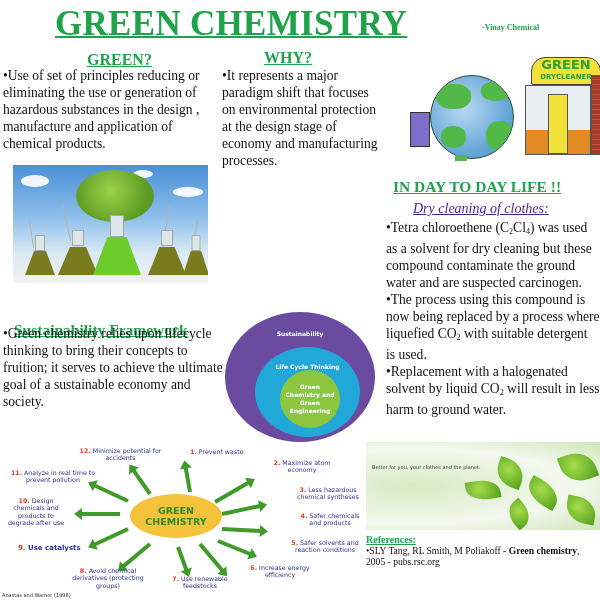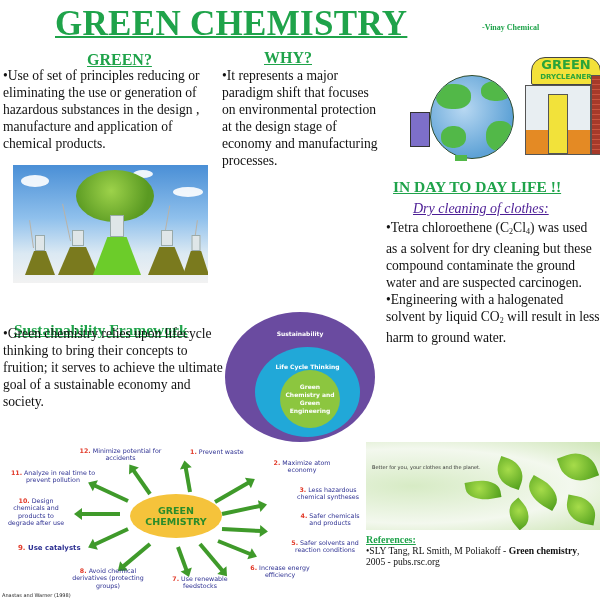--- a/index.html
+++ b/index.html
@@ -122,21 +122,22 @@
       <div class="orange" style="right:0;width:22px;"></div>
     </div>
     <div class="shop-side"></div>
   </div>
 </div>
 
 <div class="abs h2 dtd-h">IN DAY TO DAY LIFE !!</div>
 <div class="abs dry-h">Dry cleaning of clothes:</div>
 <div class="abs body-text dtd-body">
   <div><span>•Tetra chloroethene (C</span><sub>2</sub><span>Cl</span><sub>4</sub><span>) was used as a solvent for dry cleaning but these compound contaminate the ground water and are suspected carcinogen.</span></div>
-  <div><span>•Engineering with a halogenated solvent by liquid CO</span><sub>2</sub><span> will result in less harm to ground water.</span></div>
+  <div><span>•The process using this compound is now being replaced by a process where liquefied CO</span><sub>2</sub><span> with suitable detergent is used.</span></div>
+  <div><span>•Replacement with a halogenated solvent by liquid CO</span><sub>2</sub><span> will result in less harm to ground water.</span></div>
 </div>
 
 <div class="abs h2 sus-h">Sustainability Framework</div>
 <div class="abs body-text sus-body">•Green chemistry relies upon lifecycle thinking to bring their concepts to fruition; it serves to achieve the ultimate goal of a sustainable economy and society.</div>
 
 <div class="abs sus-diag">
   <div class="ell e1">
       <span>Sustainability</span>
     </div>
   <div class="ell e2">

